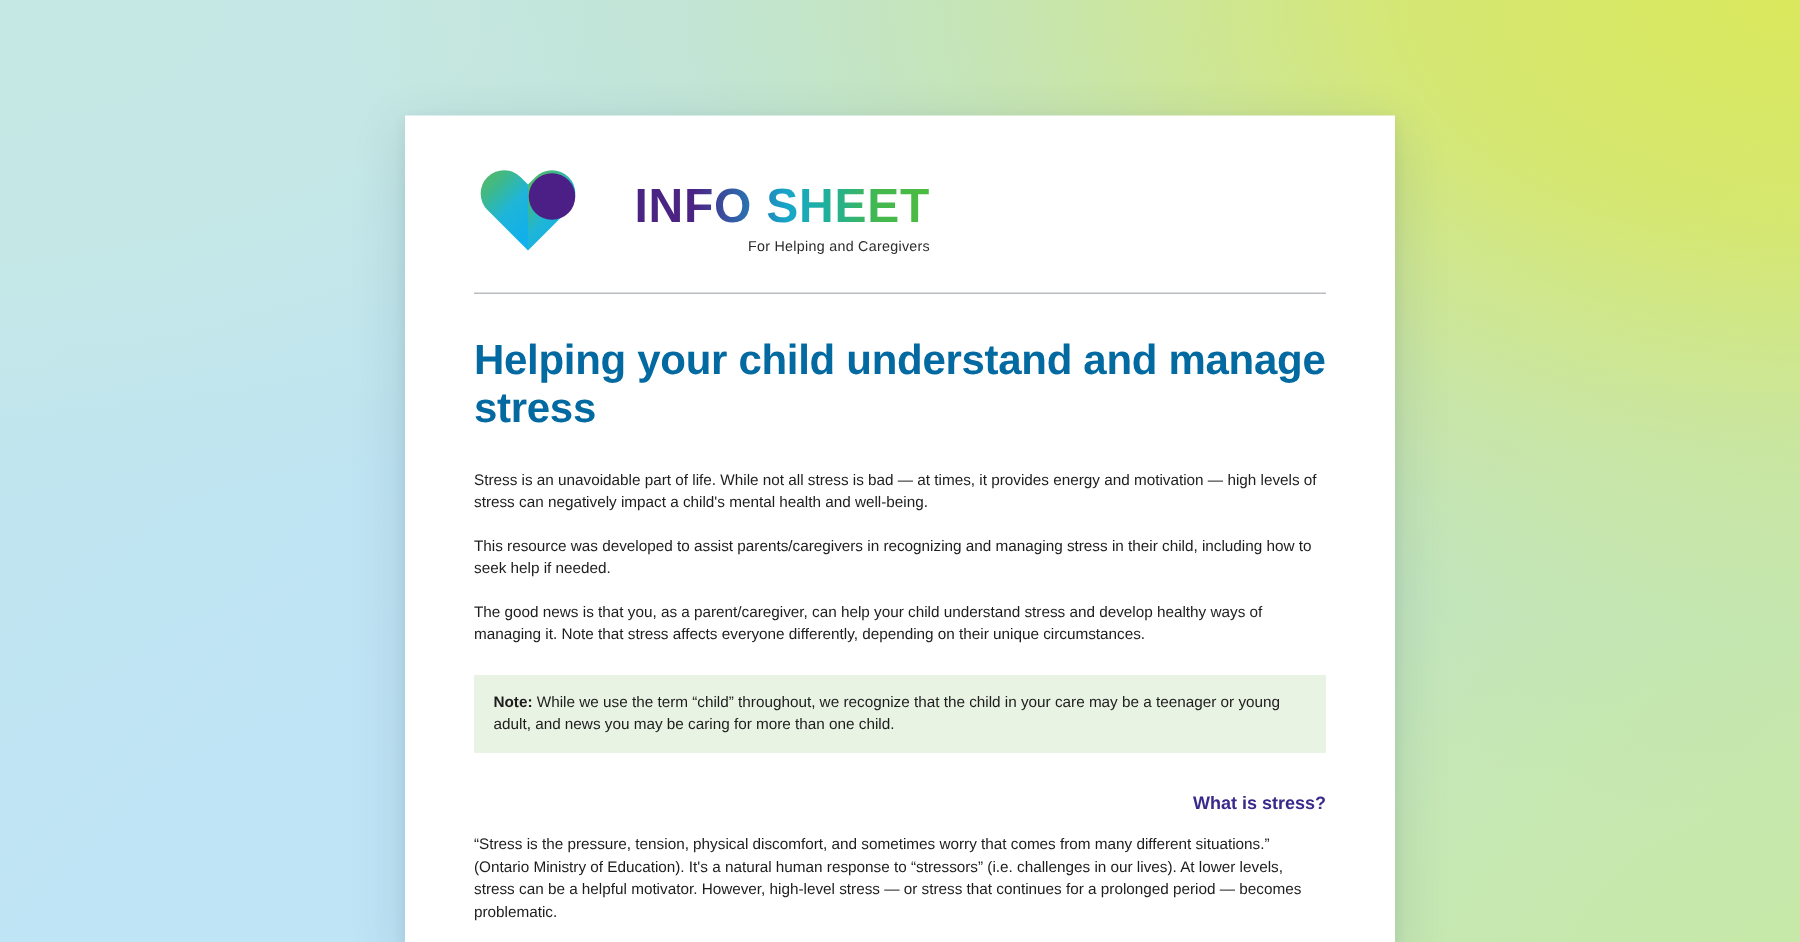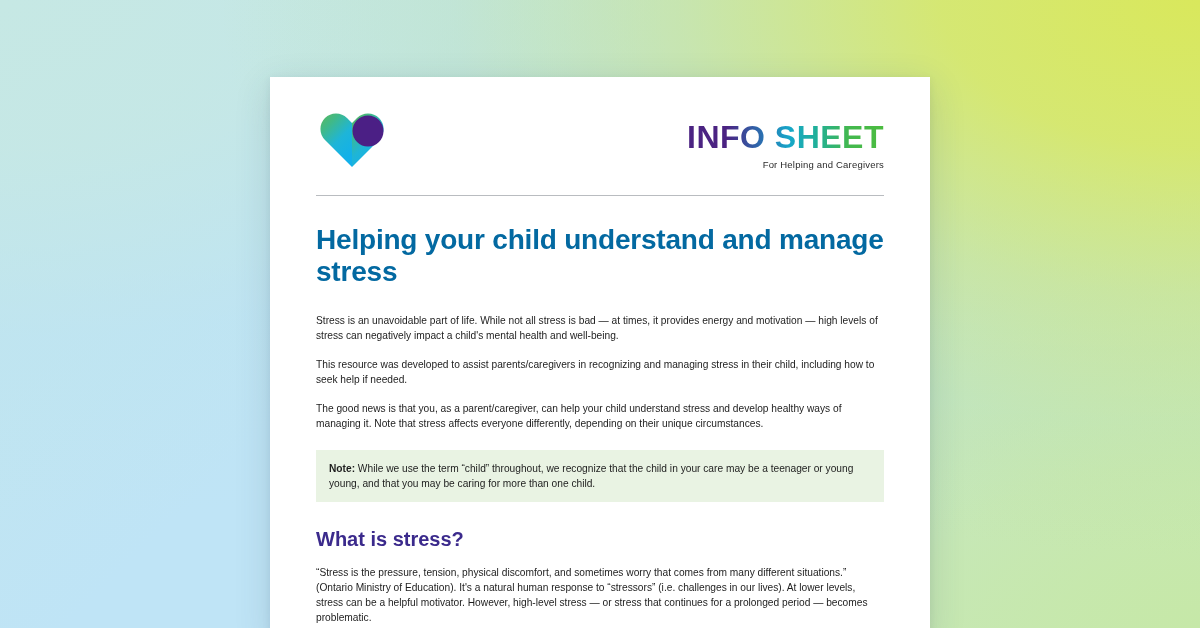--- a/index.html
+++ b/index.html
@@ -40,22 +40,23 @@
   }
 
   .doc-inner {
     padding: 28px 46px 0 46px;
   }
 
   
   .doc-header {
     display: flex;
     align-items: flex-start;
-    justify-content: space-between;
+    justify-content: flex-start;
     height: 82px;
+    gap: 35px;
   }
   .logo-wrap {
     width: 72px;
     height: 62px;
     position: relative;
     margin-top: 4px;
   }
   .brand-block {
     text-align: right;
     margin-top: 16px;
@@ -110,23 +111,24 @@
     margin: 18px 0 0 0;
     font-size: 10.2px;
     line-height: 1.5;
     color: #1d1d1d;
   }
   .note-box b { font-weight: 700; }
 
   
   .section-heading {
     color: #3b2a8c;
-    font-size: 20px;
+    font-size: 12px;
     font-weight: 700;
     margin: 26px 0 0 0;
+    text-align: right;
   }
 </style>
 </head>
 <body>
 
 <div class="bg-canvas"></div>
 
 <div class="doc-card">
   <div class="doc-inner">
 
@@ -156,20 +158,20 @@
 
     <div class="divider"></div>
 
     <h1 class="page-title">Helping your child understand and manage stress</h1>
 
     <p class="body-para first">Stress is an unavoidable part of life. While not all stress is bad — at times, it provides energy and motivation — high levels of stress can negatively impact a child's mental health and well-being.</p>
     <p class="body-para">This resource was developed to assist parents/caregivers in recognizing and managing stress in their child, including how to seek help if needed.</p>
     <p class="body-para">The good news is that you, as a parent/caregiver, can help your child understand stress and develop healthy ways of managing it. Note that stress affects everyone differently, depending on their unique circumstances.</p>
 
     <div class="note-box">
-      <b>Note:</b><span> While we use the term “child” throughout, we recognize that the child in your care may be a teenager or young young, and that you may be caring for more than one child.</span>
+      <b>Note:</b><span> While we use the term “child” throughout, we recognize that the child in your care may be a teenager or young adult, and news you may be caring for more than one child.</span>
     </div>
 
     <h2 class="section-heading">What is stress?</h2>
     <p class="body-para">“Stress is the pressure, tension, physical discomfort, and sometimes worry that comes from many different situations.” (Ontario Ministry of Education). It's a natural human response to “stressors” (i.e. challenges in our lives). At lower levels, stress can be a helpful motivator. However, high-level stress — or stress that continues for a prolonged period — becomes problematic.</p>
 
   </div>
 </div>
 
 </body></html>

